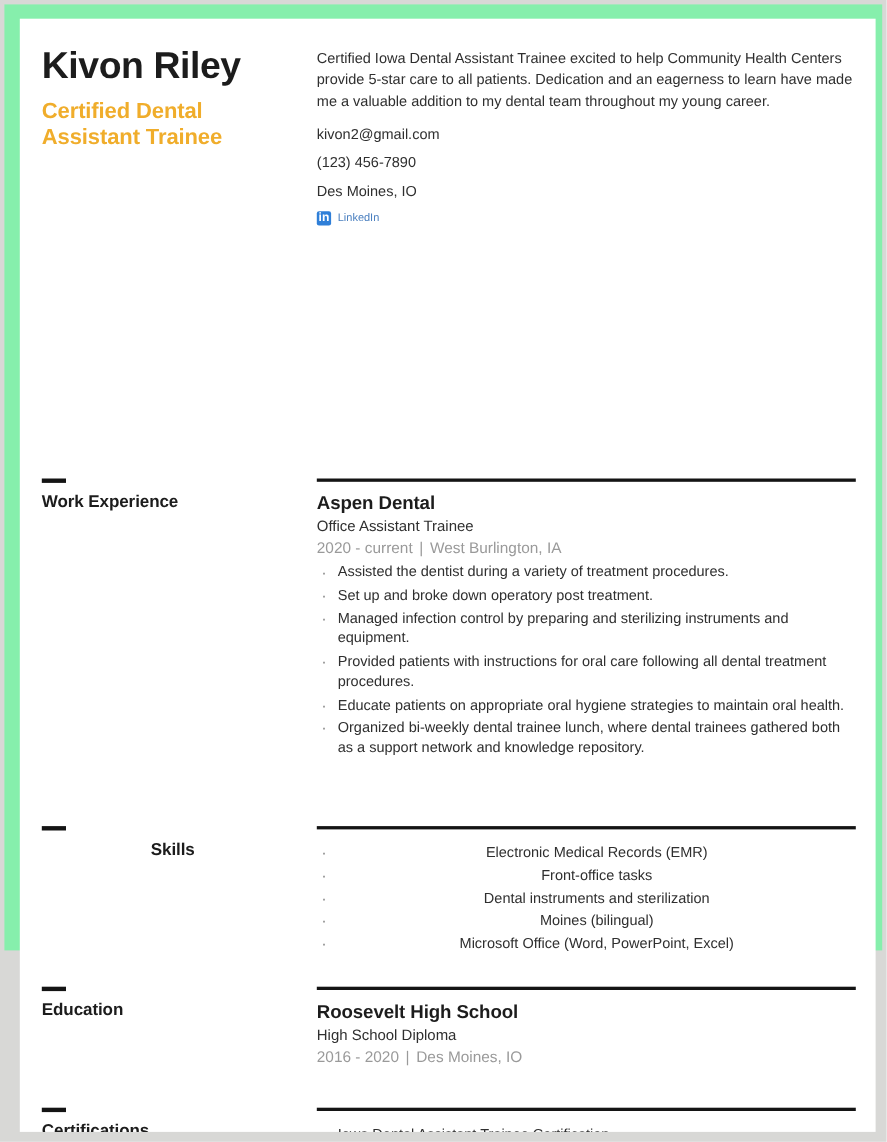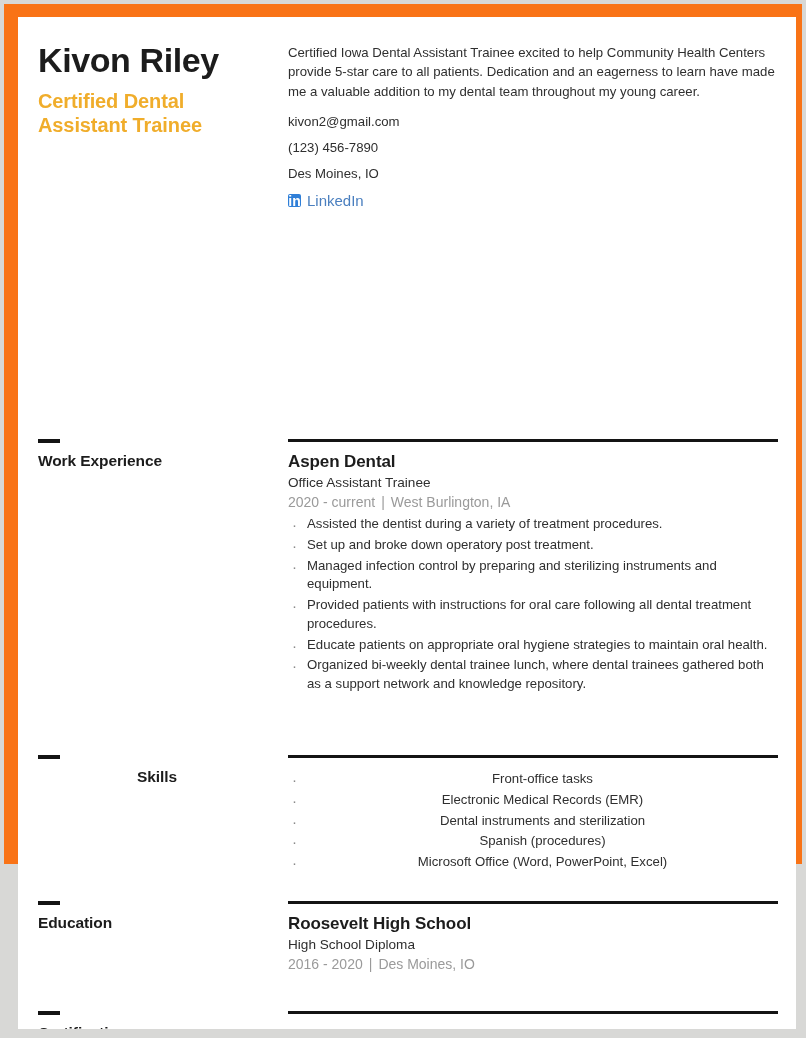--- a/index.html
+++ b/index.html
@@ -3,21 +3,21 @@
 <meta charset="utf-8">
 <style>
   html,body{margin:0;padding:0;}
   body{
     width:806px;height:1038px;overflow:hidden;
     background:#d8d8d6;
     font-family:"Liberation Sans","DejaVu Sans",sans-serif;
   }
   .frame{
     position:absolute;left:4px;top:4px;width:798px;height:860px;
-    background:#f97316;box-sizing:border-box;
+    background:#86efac;box-sizing:border-box;
   }
   .page{
     position:absolute;left:14px;top:13px;width:778px;height:1012px;
     background:#ffffff;box-sizing:border-box;overflow:hidden;
   }
 
   
   .header{display:flex;padding:26px 18px 0 20px;}
   .hdr-left{width:246px;flex:0 0 246px;padding-right:8px;box-sizing:border-box;}
   .name{
@@ -30,24 +30,24 @@
   }
   .hdr-right{flex:1;padding-left:4px;}
   .summary{
     font-size:13.2px;color:#2f2f2f;line-height:1.47;margin:0 0 13px 0;
   }
   .contact-line{font-size:13.2px;color:#2f2f2f;margin-bottom:11px;}
   .linkedin-row{display:flex;align-items:center;gap:6px;}
   .li-badge{
     width:13px;height:13px;background:#2f7fd8;border-radius:2px;
     display:inline-flex;align-items:center;justify-content:center;
-    font-size:14px;font-weight:bold;color:#ffffff;line-height:1;
+    font-size:11px;font-weight:bold;color:#ffffff;line-height:1;
     font-family:"Liberation Sans",sans-serif;
   }
-  .li-text{font-size:15px;color:#4a7fbf;}
+  .li-text{font-size:10px;color:#4a7fbf;}
 
   
   .section{display:flex;padding:0 18px 0 20px;position:relative;}
   .sec-left{width:246px;flex:0 0 246px;padding-right:8px;box-sizing:border-box;}
   .dash{width:22px;height:4px;background:#141414;margin-bottom:9px;}
   .sec-title{font-size:15.5px;font-weight:bold;color:#1c1c1c;letter-spacing:-0.1px;}
   .sec-right{flex:1;padding-left:4px;}
   .rule{height:3px;background:#141414;width:100%;}
 
   .org{font-size:17px;font-weight:bold;color:#1c1c1c;margin:10px 0 3px 0;letter-spacing:-0.1px;}
@@ -110,24 +110,24 @@
           </div>
         </div>
         <div class="section" style="margin-top: 0px; position: absolute; left: 0px; right: 0px; top: 546px; text-align: center;">
           <div class="sec-left">
             <div class="dash"></div>
             <div class="sec-title">Skills</div>
           </div>
           <div class="sec-right">
             <div class="rule"></div>
             <ul class="bullets" style="margin-top: 12px;">
+              <li>Electronic Medical Records (EMR)</li>
               <li>Front-office tasks</li>
-              <li>Electronic Medical Records (EMR)</li>
               <li>Dental instruments and sterilization</li>
-              <li>Spanish (procedures)</li>
+              <li>Moines (bilingual)</li>
               <li>Microsoft Office (Word, PowerPoint, Excel)</li>
             </ul>
           </div>
         </div>
         <div class="section" style="margin-top: 0px; position: absolute; left: 0px; right: 0px; top: 692px;">
           <div class="sec-left">
             <div class="dash"></div>
             <div class="sec-title">Education</div>
           </div>
           <div class="sec-right">

